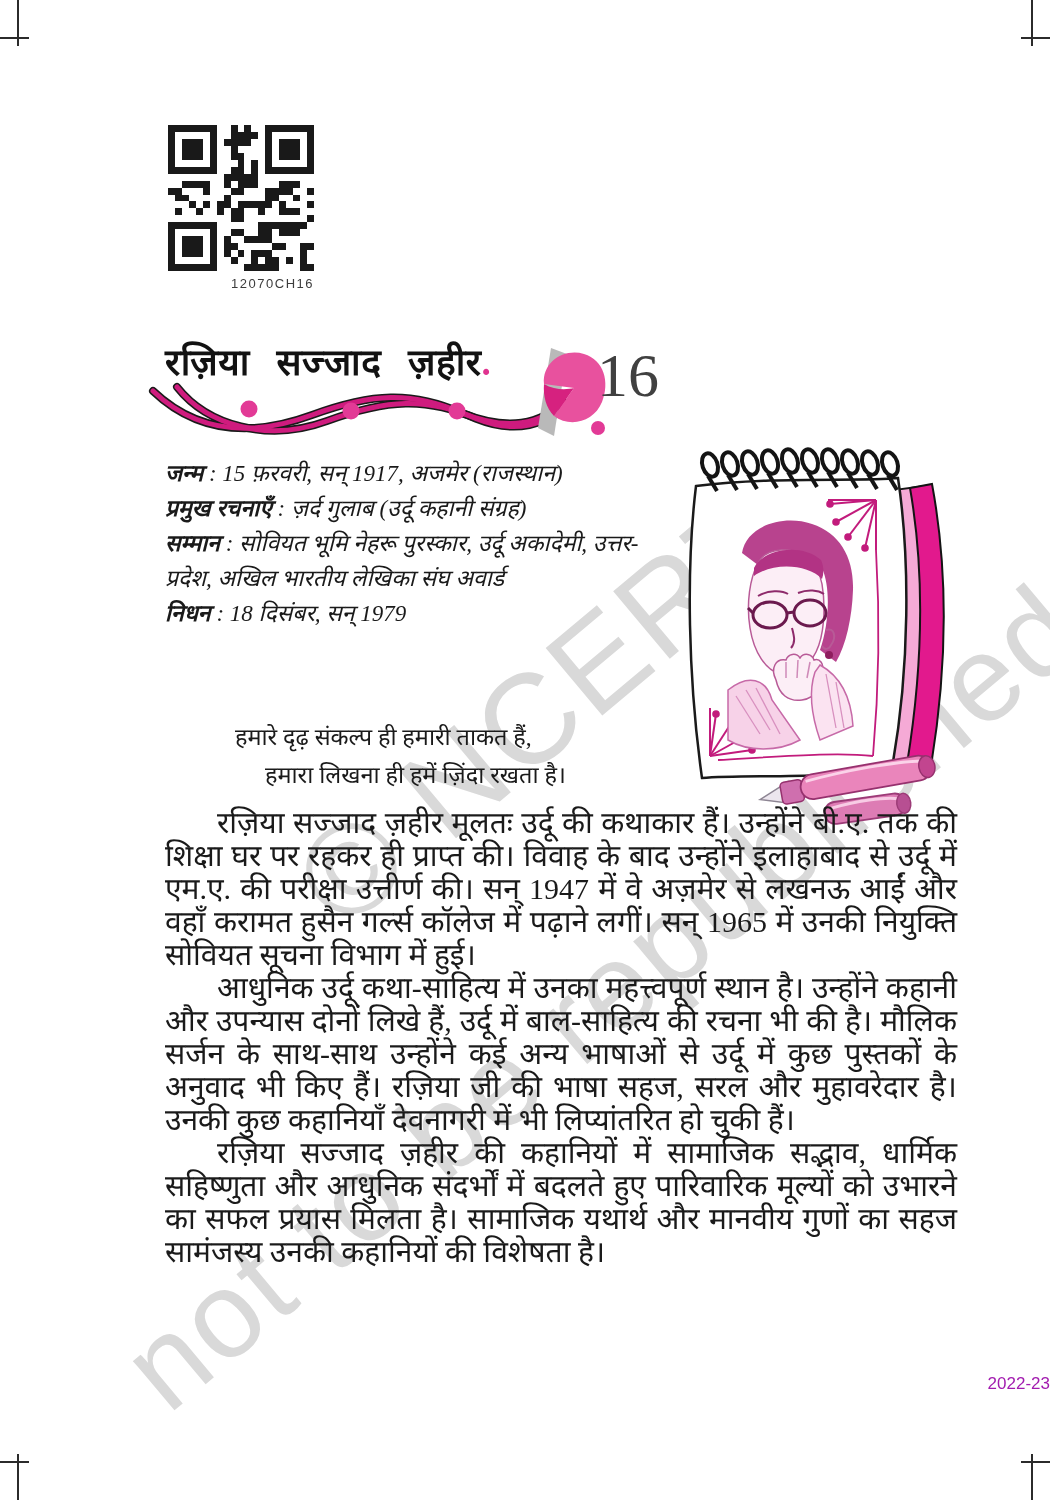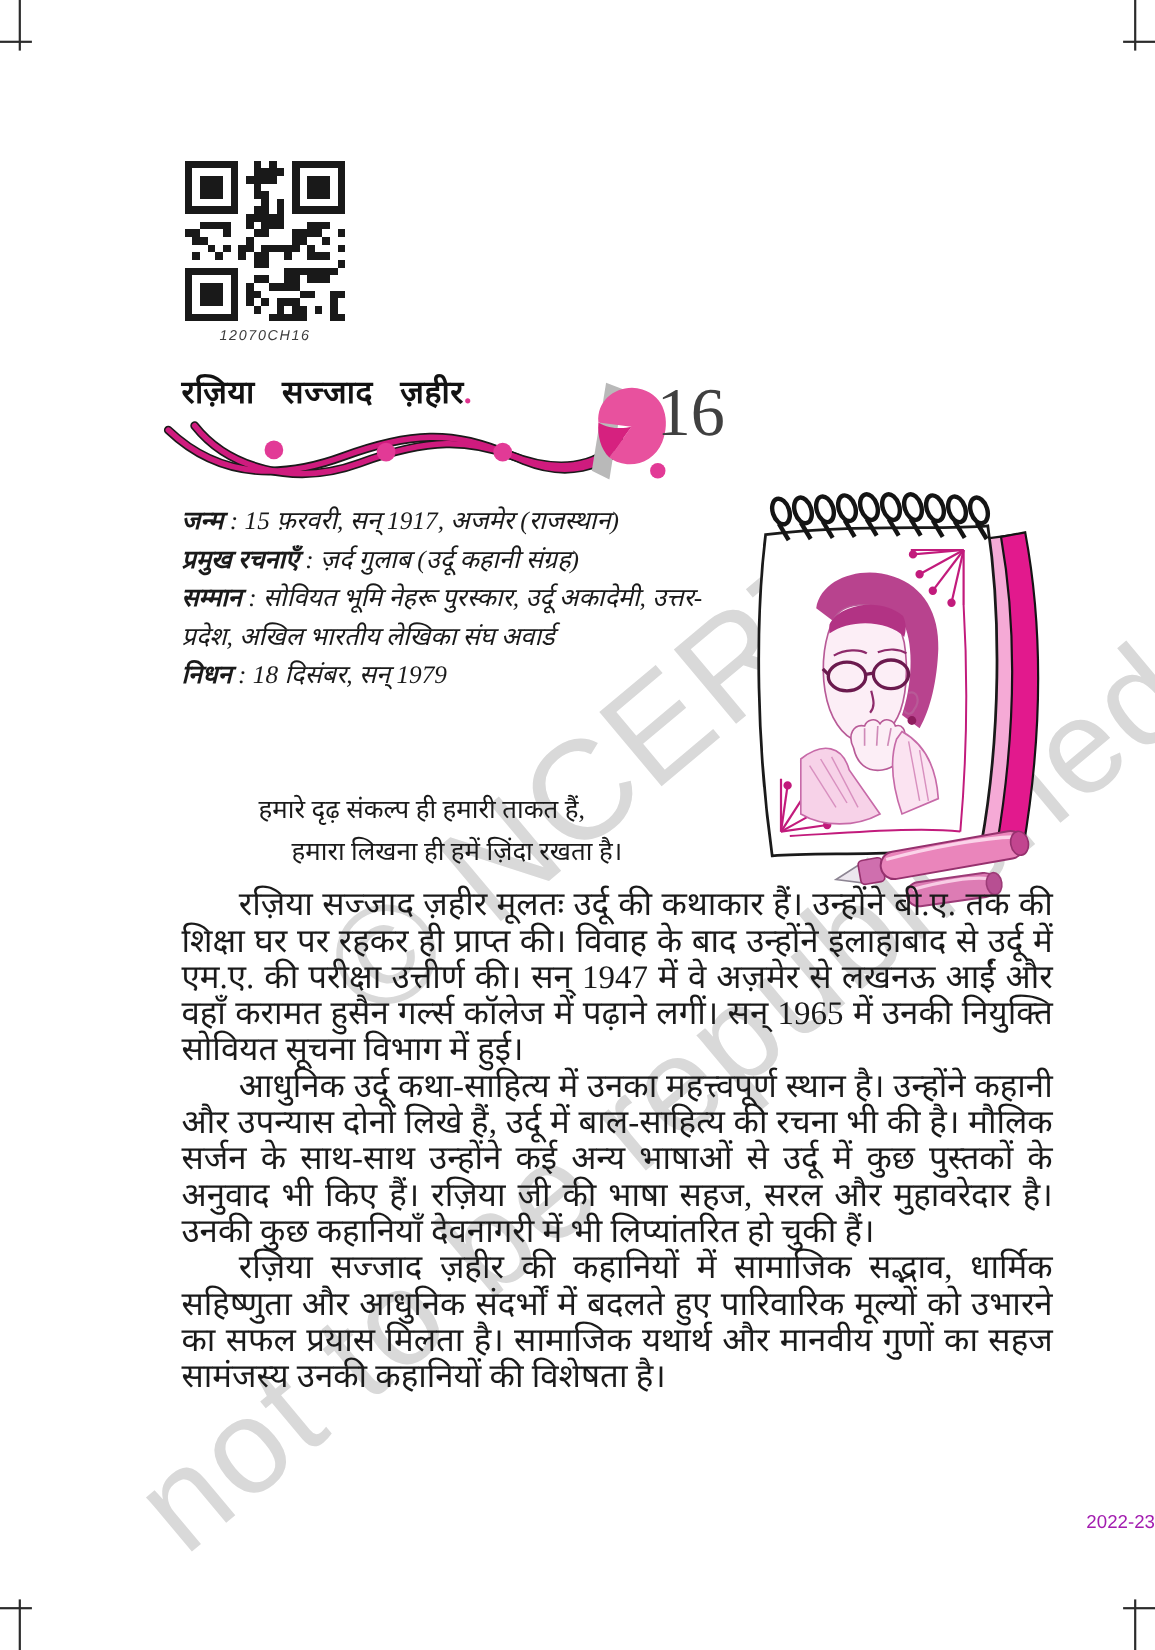--- a/index.html
+++ b/index.html
@@ -14,29 +14,29 @@
     font-family:"Liberation Sans","DejaVu Sans",sans-serif;
     color:#d9d9d9;letter-spacing:3px;font-weight:400;
     transform:rotate(-40deg);transform-origin:0 0;pointer-events:none;
   }
   .wm1{left:268px;top:842px;font-size:128px;}
   .wm2{left:96px;top:1330px;font-size:122px;}
   .content{position:relative;z-index:2;}
   
   .crop{position:absolute;background:#2b2b2b;z-index:3;}
   
-  .qr-wrap{position:absolute;left:168px;top:146px;width:146px;text-align:center;font-style:italic;}
+  .qr-wrap{position:absolute;left:168px;top:125px;width:146px;text-align:right;}
   .qr-svg{width:146px;height:146px;display:block;shape-rendering:crispEdges;}
   .qr-label{
     margin-top:5px;font-family:"Liberation Sans","DejaVu Sans",sans-serif;
     font-size:13px;letter-spacing:1.5px;color:#3c3c3c;
   }
   
   .chapter-title{
-    position:absolute;left:165px;top:335px;font-size:29px;font-weight:700;
+    position:absolute;left:165px;top:335px;font-size:37px;font-weight:700;
     word-spacing:17px;letter-spacing:.5px;color:#121212;white-space:nowrap;text-align:right;
   }
   .title-period{color:#e0338f;font-weight:700;}
   .ribbon{position:absolute;left:147px;top:381px;width:422px;height:58px;}
   .ornament{position:absolute;left:524px;top:344px;width:92px;height:96px;}
   .chapter-number{
     position:absolute;left:597px;top:344px;font-size:62px;line-height:62px;
     font-family:"Liberation Serif","DejaVu Serif",serif;color:#404040;
   }
   

